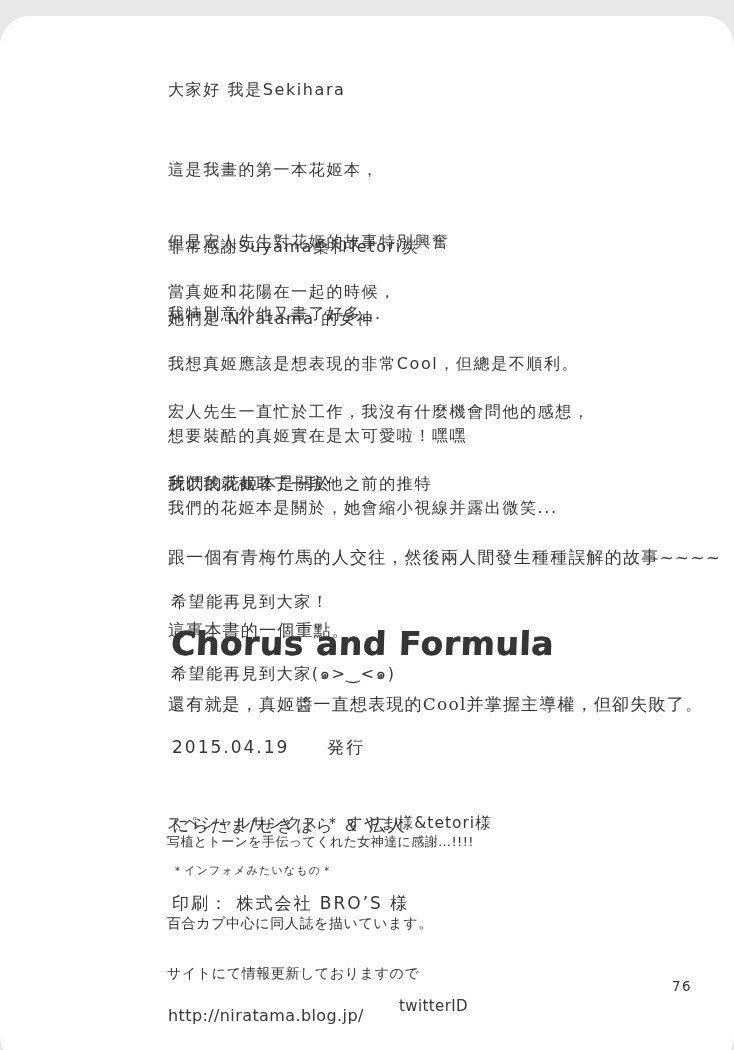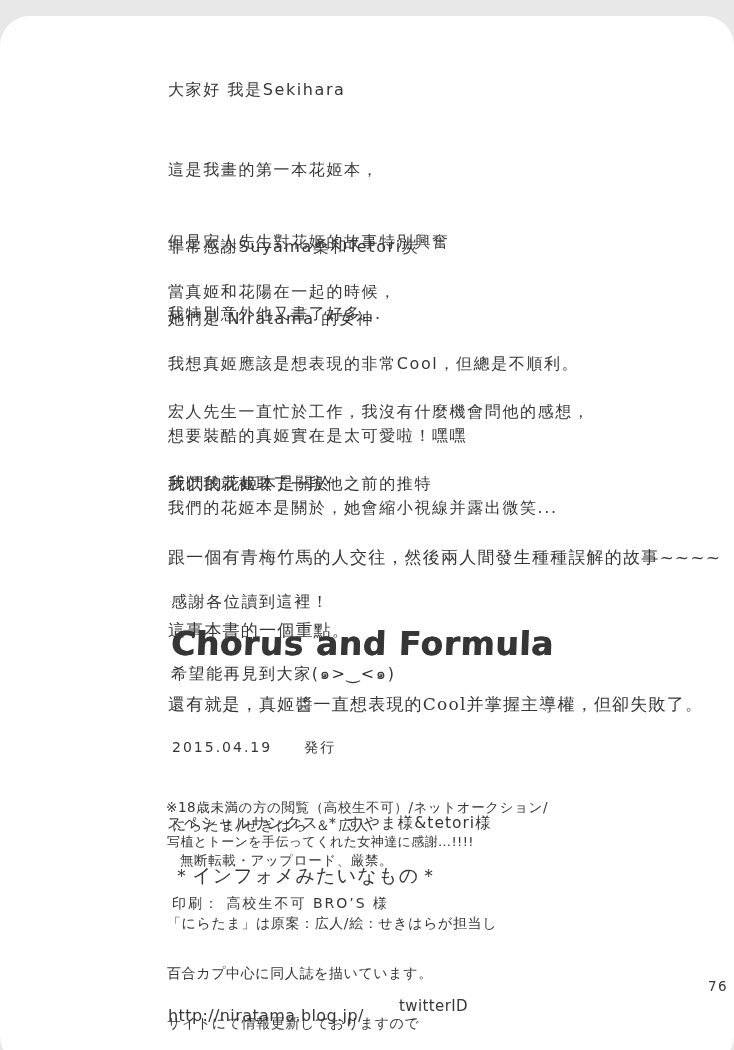--- a/index.html
+++ b/index.html
@@ -17,25 +17,25 @@
   .m{font-family:"DejaVu Serif","Liberation Serif",serif;}
   .body16{font-size:16px;line-height:24px;letter-spacing:1.6px;}
   .serif17{font-size:17px;line-height:24.5px;letter-spacing:1.2px;}
   .title{
     font-size:33px;
     font-weight:800;
     letter-spacing:0.5px;
     transform:skewX(-2deg);
     text-shadow:0.6px 0 currentColor;
   }
-  .colophon{font-size:14px;line-height:26px;letter-spacing:2px;}
+  .colophon{font-size:17px;line-height:26px;letter-spacing:2px;}
   .warn{font-size:13.5px;line-height:17.5px;letter-spacing:0.6px;}
   .thanks{font-size:15.5px;letter-spacing:1px;}
   .thankssub{font-size:13px;letter-spacing:0.4px;text-align:right;}
-  .infotitle{font-size:19px;letter-spacing:1.2px;font-family:Liberation Serif, serif;}
+  .infotitle{font-size:11px;letter-spacing:1.2px;font-family:Liberation Serif, serif;}
   .info{font-size:14px;line-height:16.6px;letter-spacing:0.6px;}
   .foot{font-size:16px;line-height:23px;letter-spacing:0.4px;}
   .foot-tw-title{font-size:15px;line-height:20px;letter-spacing:0.4px;}
   .foot-tw{font-size:13.5px;line-height:18px;letter-spacing:0.4px;}
   .pagenum{font-size:13.5px;letter-spacing:1.5px;}
   .indent{margin-left:14px;}
 </style>
 </head>
 <body>
 
@@ -67,55 +67,50 @@
   </div>
 
   <div class="t m serif17" style="left:168px;top:406px">
     <div>我們的花姬本是關於</div>
     <div>跟一個有青梅竹馬的人交往，然後兩人間發生種種誤解的故事~~~~</div>
     <div>這事本書的一個重點。</div>
     <div>還有就是，真姬醬一直想表現的Cool并掌握主導權，但卻失敗了。</div>
   </div>
 
   <div class="t g body16" style="left:171px;top:526px">
-    <div>感謝各位讀到這裡！</div>
+    <div>希望能再見到大家！</div>
     <div>希望能再見到大家(๑&gt;‿&lt;๑)</div>
   </div>
 
   <div class="t g title" style="left:171px;top:608px">Chorus and Formula</div>
 
   <div class="t g colophon" style="left:172px;top:666px">
     <div>2015.04.19　　発行</div>
     <div>にらたま/せきはら ＆ 広人</div>
-    <div>印刷： 高校生不可 BRO’S 様</div>
+    <div>印刷： 株式会社 BRO’S 様</div>
   </div>
 
-  <div class="t g warn" style="left:166px;top:748px">
-    <div>※18歳未満の方の閲覧（高校生不可）/ネットオークション/</div>
-    <div class="indent">無断転載・アップロード、厳禁。</div>
-  </div>
 
   <div class="t g thanks" style="left:167px;top:797px">スペシャルサンクス ＊ すやま様&amp;tetori様</div>
   <div class="t g thankssub" style="left:167px;top:817px">写植とトーンを手伝ってくれた女神達に感謝…!!!!</div>
 
   <div class="t g infotitle" style="left:172px;top:847px">＊インフォメみたいなもの＊</div>
   <div class="t g info" style="left:167px;top:866px">
-    <div>「にらたま」は原案：広人/絵：せきはらが担当し</div>
     <div>百合カプ中心に同人誌を描いています。</div>
     <div>サイトにて情報更新しておりますので</div>
     
   </div>
 
   <div class="t g foot" style="left:168px;top:942px">
     <div>http://niratama.blog.jp/</div>
     
     
   </div>
 
   <div class="t g" style="left:399px;top:942px">
     <div class="foot-tw-title">twitterID</div>
     <div class="foot-tw">せきはら=u_sekihara</div>
     
   </div>
 
-  <div class="t g pagenum" style="left:708px;top:962px">76</div>
+  <div class="t g pagenum" style="left:672px;top:962px">76</div>
 
 </div>
 
 </body></html>

